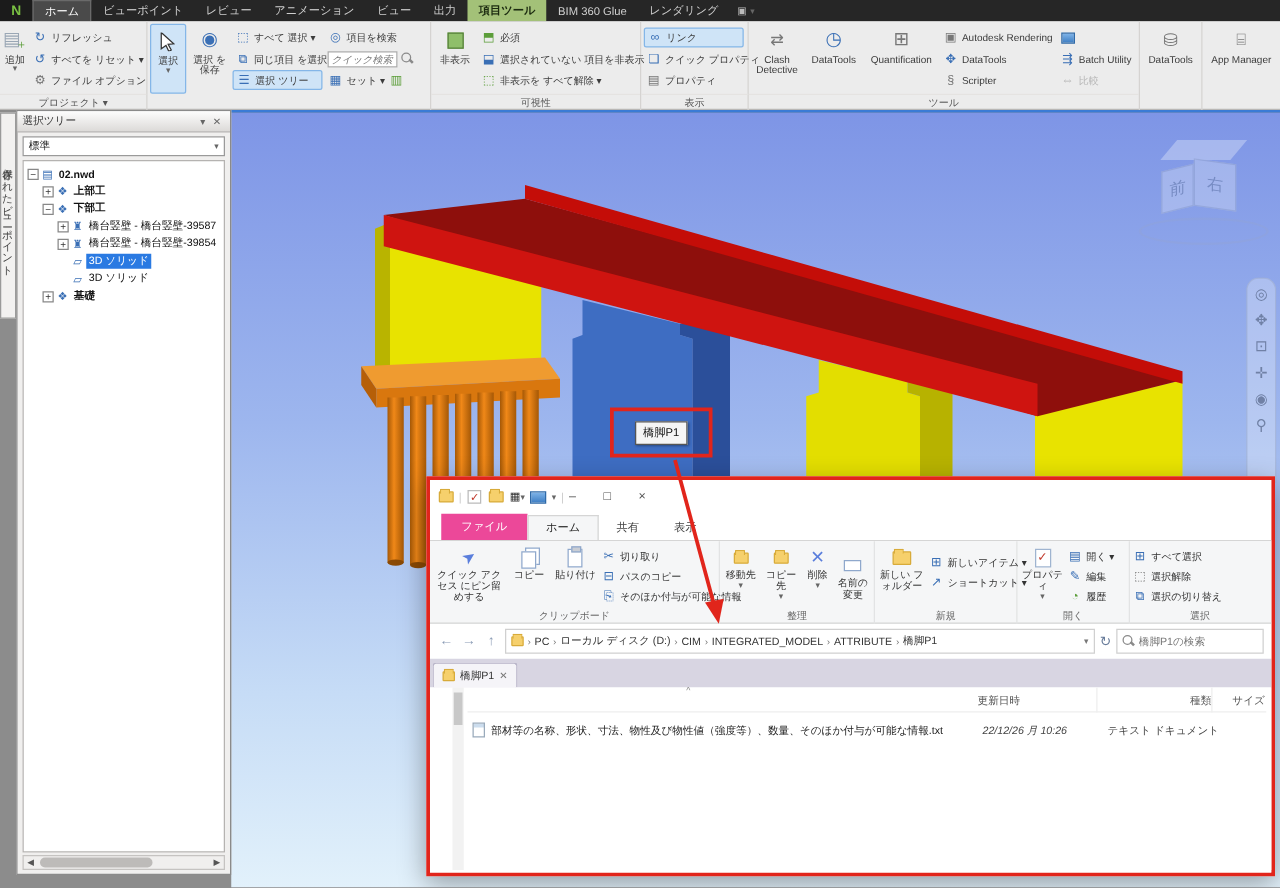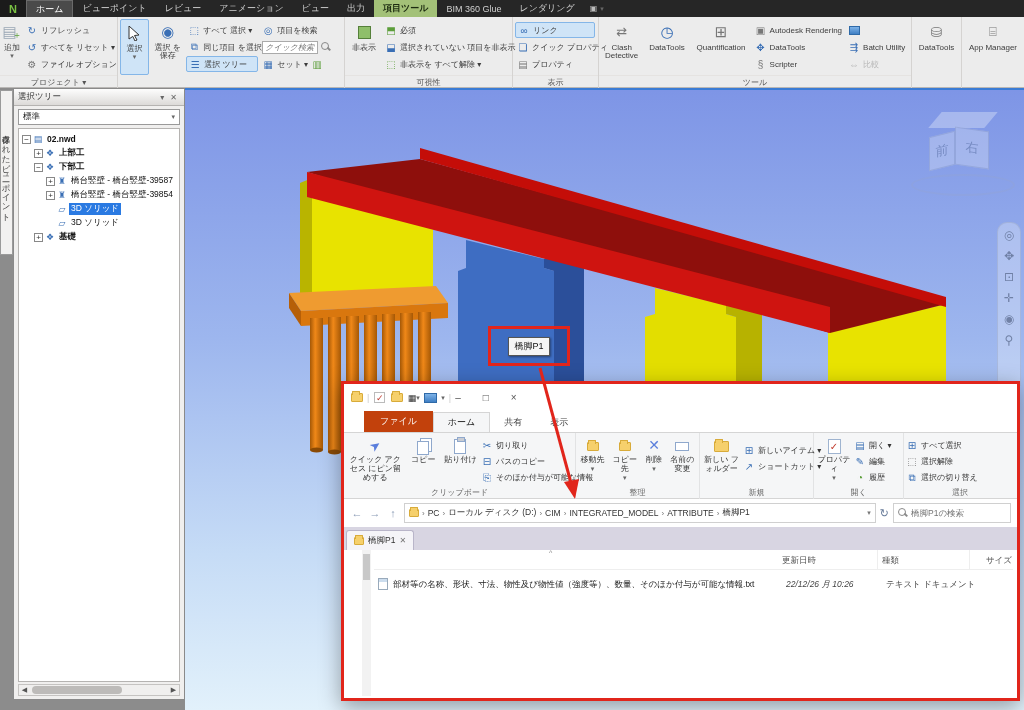--- a/index.html
+++ b/index.html
@@ -83,21 +83,21 @@
   .qa-ico { width:13px; height:12px; display:inline-flex; align-items:center; justify-content:center; font-size:9px; cursor:pointer; }
   .fold { width:12px; height:9px; background:#f6d06c; border:1px solid #d8ab3a; border-radius:1px; position:relative; }
   .fold::before { content:""; position:absolute; left:0; top:-3px; width:6px; height:3px; background:#f6d06c; border:1px solid #d8ab3a; border-bottom:none; border-radius:1px 1px 0 0; }
   .chk { width:11px; height:11px; border:1px solid #bbb; color:#c0392b; font-size:9px; line-height:10px; text-align:center; }
   .winico { width:13px; height:10px; background:linear-gradient(#7eb3e8,#3f7fc4); border:1px solid #2f6aa8; }
   .ex-path { color:#666; font-size:8.5px; margin-left:4px; flex:1; white-space:nowrap; overflow:hidden; }
   .ex-ctrls { display:flex; gap:22px; padding-right:14px; color:#555; font-size:10px; }
   .ex-ctrls span { cursor:pointer; }
   .ex-menubar { height:22px; display:flex; align-items:flex-end; border-bottom:1px solid #d5d5d5; }
   .ex-mtab { padding:3px 14px; font-size:9px; color:#444; cursor:pointer; }
-  .ex-mtab.file { background:#c2410c; color:#fff; margin-left:20px; padding:4px 16px; }
+  .ex-mtab.file { background:#ec4899; color:#fff; margin-left:9px; padding:4px 16px; }
   .ex-mtab.active { background:#f5f6f7; border:1px solid #d5d5d5; border-bottom:none; color:#222; }
   .ex-ribbon { position:relative; height:66px; background:#f5f6f7; border-bottom:1px solid #d5d5d5; }
   .ex-group { position:absolute; top:0; height:66px; border-right:1px solid #e2e3e4; padding:2px 2px 12px 2px; display:flex; gap:2px; }
   .ex-glabel { position:absolute; bottom:0; left:0; right:0; height:12px; text-align:center; font-size:8px; color:#666; line-height:12px; }
   .ex-big { display:flex; flex-direction:column; align-items:center; padding-top:2px; text-align:center; font-size:8px; color:#333; line-height:1.1; cursor:pointer; }
   .ex-big .bico { width:20px; height:18px; display:flex; align-items:center; justify-content:center; font-size:13px; margin-bottom:1px; }
   .ex-small { display:flex; align-items:center; gap:3px; height:15px; font-size:8px; color:#333; white-space:nowrap; cursor:pointer; }
   .pin { color:#5a7edc; font-size:13px; transform:rotate(-35deg); }
   .pages { width:12px; height:14px; background:#fff; border:1px solid #8fa8cc; box-shadow:3px -3px 0 -1px #fff, 3px -3px 0 0 #8fa8cc; margin-top:3px; }
   .clip { width:12px; height:15px; background:#fff; border:1px solid #8fa8cc; position:relative; }
@@ -572,21 +572,21 @@
             <span>コピー先</span>
               <span class="caret">▾</span>
           </div>
           <div class="ex-big" style="width:24px;">
             <span class="bico">
                 <span class="xdel">✕</span>
               </span>
             <span>削除</span>
               <span class="caret">▾</span>
           </div>
-          <div class="ex-big" style="width:30px;">
+          <div class="ex-big" style="width:30px;justify-content:center;">
             <span class="bico">
                 <span style="border:1px solid #8fa8cc;width:14px;height:9px;background:#fff;"></span>
               </span>
             <span>名前の 変更</span>
           </div>
           <div class="ex-glabel">整理</div>
         </div>
 
         <div class="ex-group" style="left:356px;width:114px;">
           <div class="ex-big" style="width:40px;">
@@ -687,21 +687,21 @@
         </div>
       </div>
 
       <div class="ex-list">
         <div class="vscroll">
             <div class="vthumb"></div>
           </div>
         <div class="lh-row">
           <span class="sortmark" style="left:175px;">^</span>
           <span class="lh" style="left:404px;width:100px;">更新日時</span>
-          <span class="lh" style="left:504px;width:92px;">種類</span>
+          <span class="lh" style="left:504px;width:92px;text-align:right;">種類</span>
           <span class="lh" style="left:596px;width:42px;border-right:none;text-align:right;">サイズ</span>
         </div>
         <div class="file-row">
           <span class="f-ico"></span>
           <span class="f-name">部材等の名称、形状、寸法、物性及び物性値（強度等）、数量、そのほか付与が可能な情報.txt</span>
           <span class="f-date">22/12/26 月 10:26</span>
           <span class="f-type">テキスト ドキュメント</span>
         </div>
       </div>
 

